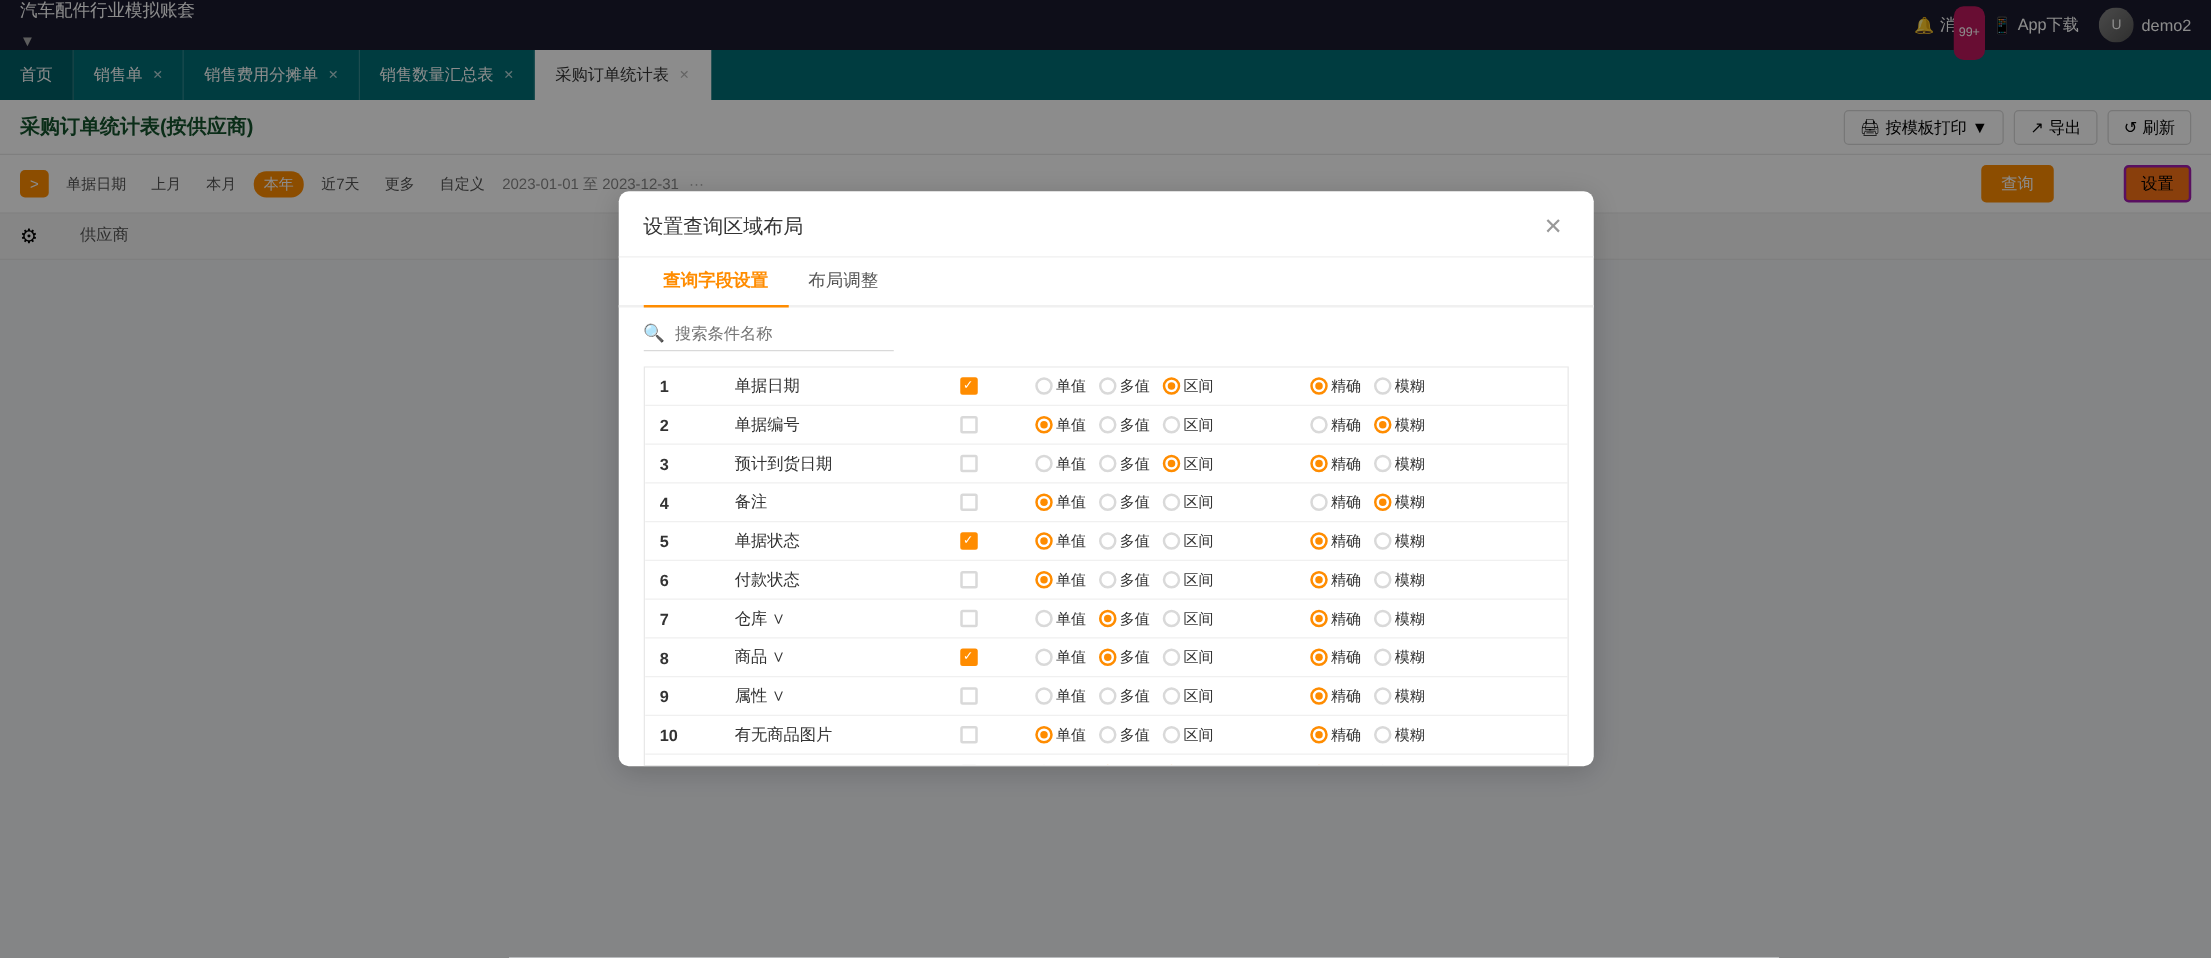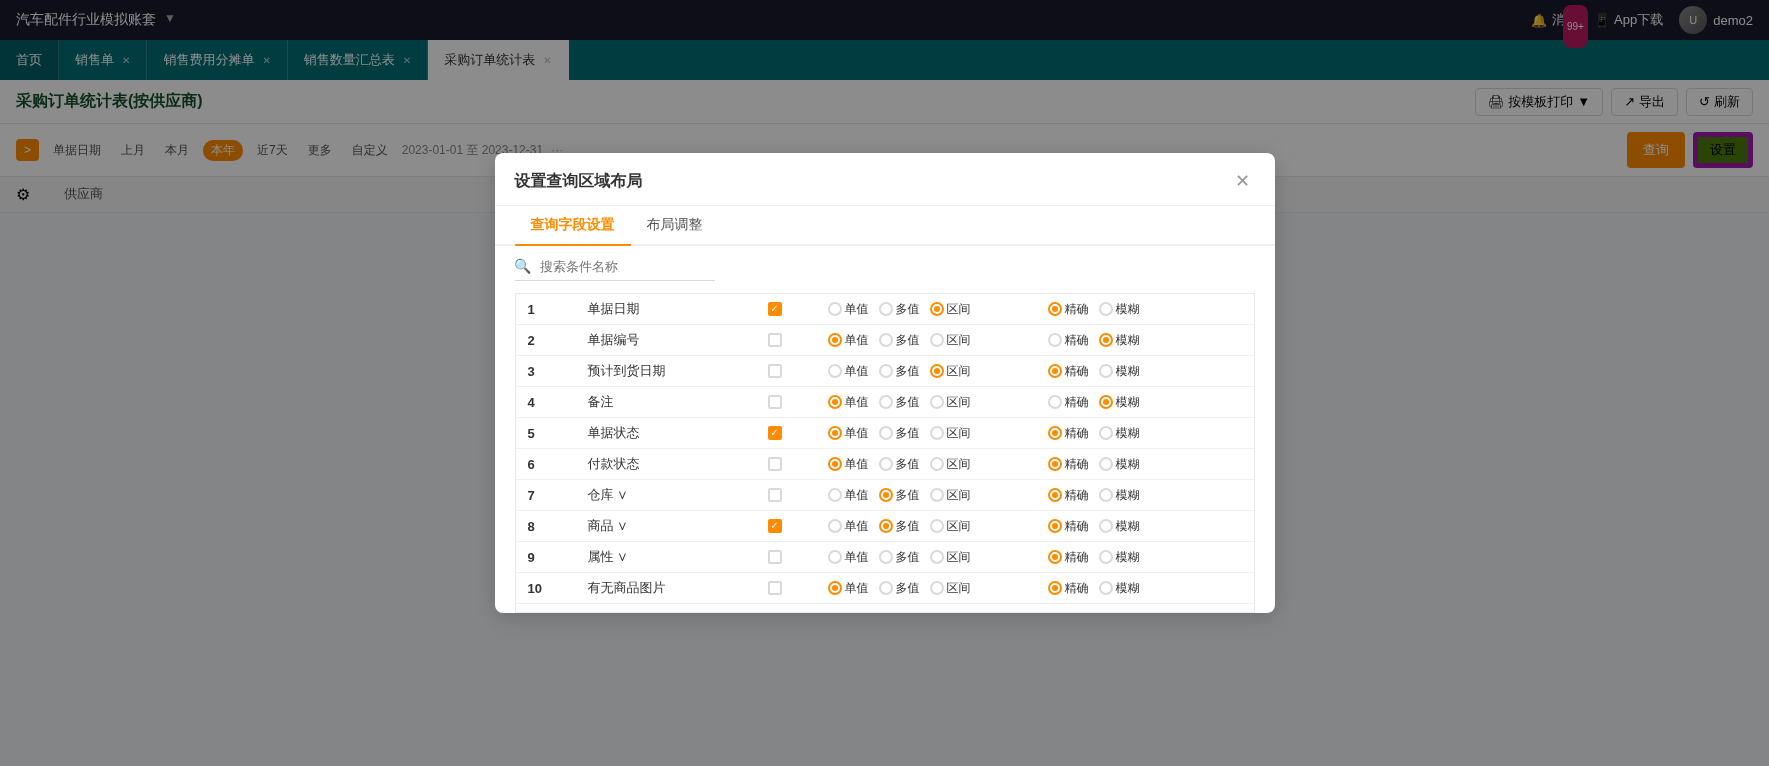--- a/index.html
+++ b/index.html
@@ -7,21 +7,21 @@
 
     
     .top-bar {
       height: 40px;
       background: #1a1a2e;
       display: flex;
       align-items: center;
       padding: 0 16px;
       justify-content: space-between;
     }
-    .top-bar-left { display: flex; align-items: flex-start; gap: 8px; }
+    .top-bar-left { display: flex; align-items: flex-start; gap: 8px; flex-direction: column; }
     .app-title { color: #fff; font-size: 14px; }
     .top-bar-right { display: flex; align-items: center; gap: 16px; color: #fff; font-size: 13px; }
     .notification-badge {
       position: relative;
       display: inline-flex;
       align-items: center;
       gap: 4px;
     }
     .badge-red {
       background: #be185d;
@@ -105,21 +105,21 @@
     }
     .filter-date-btn.active {
       background: #ff8c00;
       color: #fff;
       border-radius: 10px;
       padding: 2px 8px;
     }
     .date-range { font-size: 12px; color: #888; }
     .filter-right { margin-left: auto; display: flex; gap: 8px; }
     .btn-query { background: #ff8c00; color: #fff; border: none; padding: 4px 16px; border-radius: 4px; font-size: 13px; cursor: pointer; }
-    .btn-setting { border: 5px solid #a21caf; background: #4d7c0f; padding: 4px 12px; border-radius: 4px; font-size: 13px; cursor: pointer; }
+    .btn-setting { border: 2px solid #a21caf; background: #f97316; padding: 4px 12px; border-radius: 4px; font-size: 13px; cursor: pointer; margin-left: 48px; }
 
     
     .table-area {
       background: #fff;
       margin: 0;
       flex: 1;
     }
     .table-header-row {
       display: flex;
       background: #f5f5f5;
@@ -151,21 +151,21 @@
       flex-direction: column;
       box-shadow: 0 4px 24px rgba(0,0,0,0.18);
     }
     .modal-header {
       display: flex;
       align-items: center;
       justify-content: space-between;
       padding: 16px 20px 12px;
       border-bottom: 1px solid #f0f0f0;
     }
-    .modal-title { font-size: 16px; font-weight: bold; color: #333; }
+    .modal-title { font-size: 16px; font-weight: normal; color: #333; }
     .modal-close {
       cursor: pointer;
       font-size: 18px;
       color: #999;
       width: 24px; height: 24px;
       display: flex; align-items: center; justify-content: center;
       border-radius: 4px;
     }
 
     

